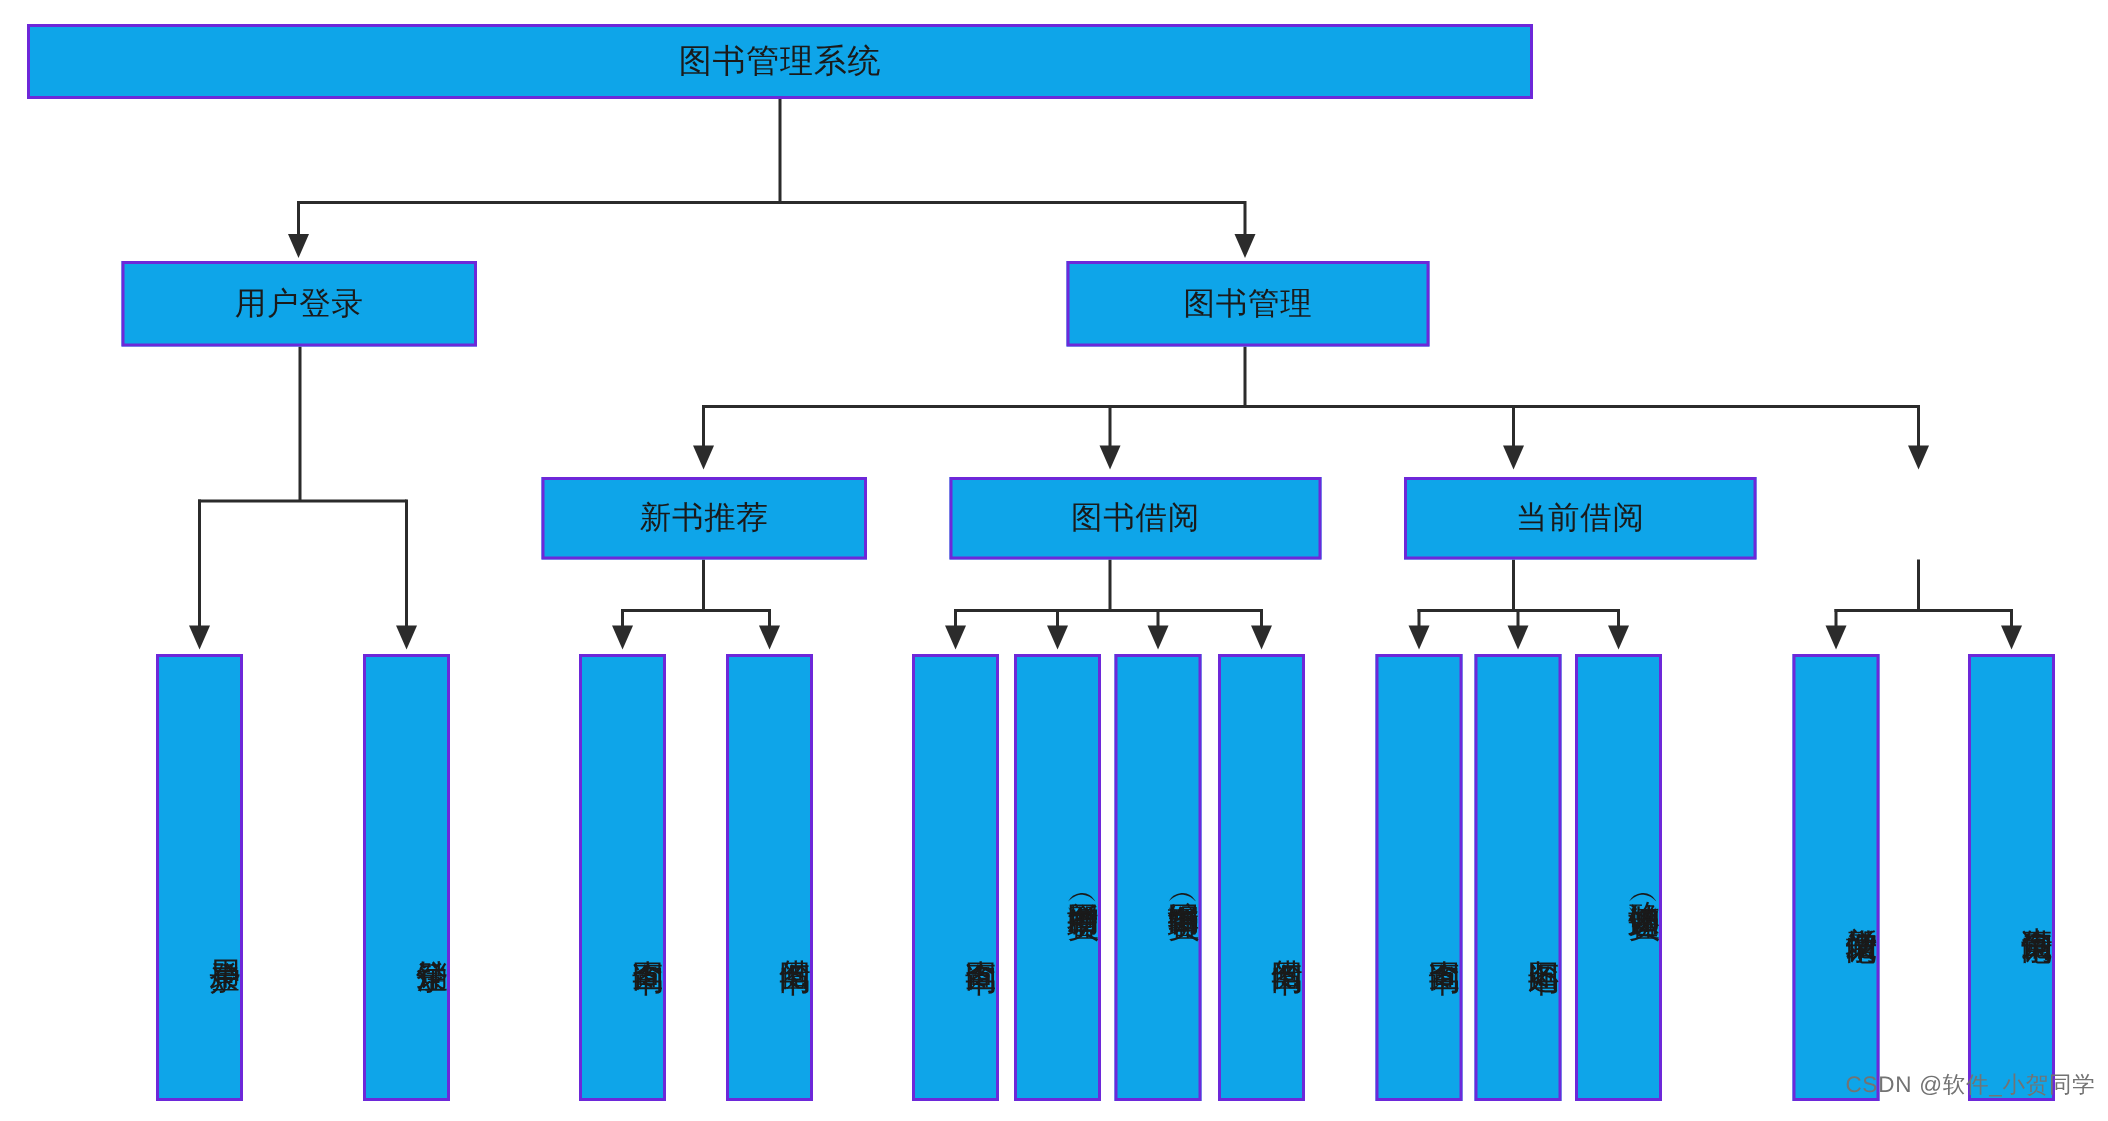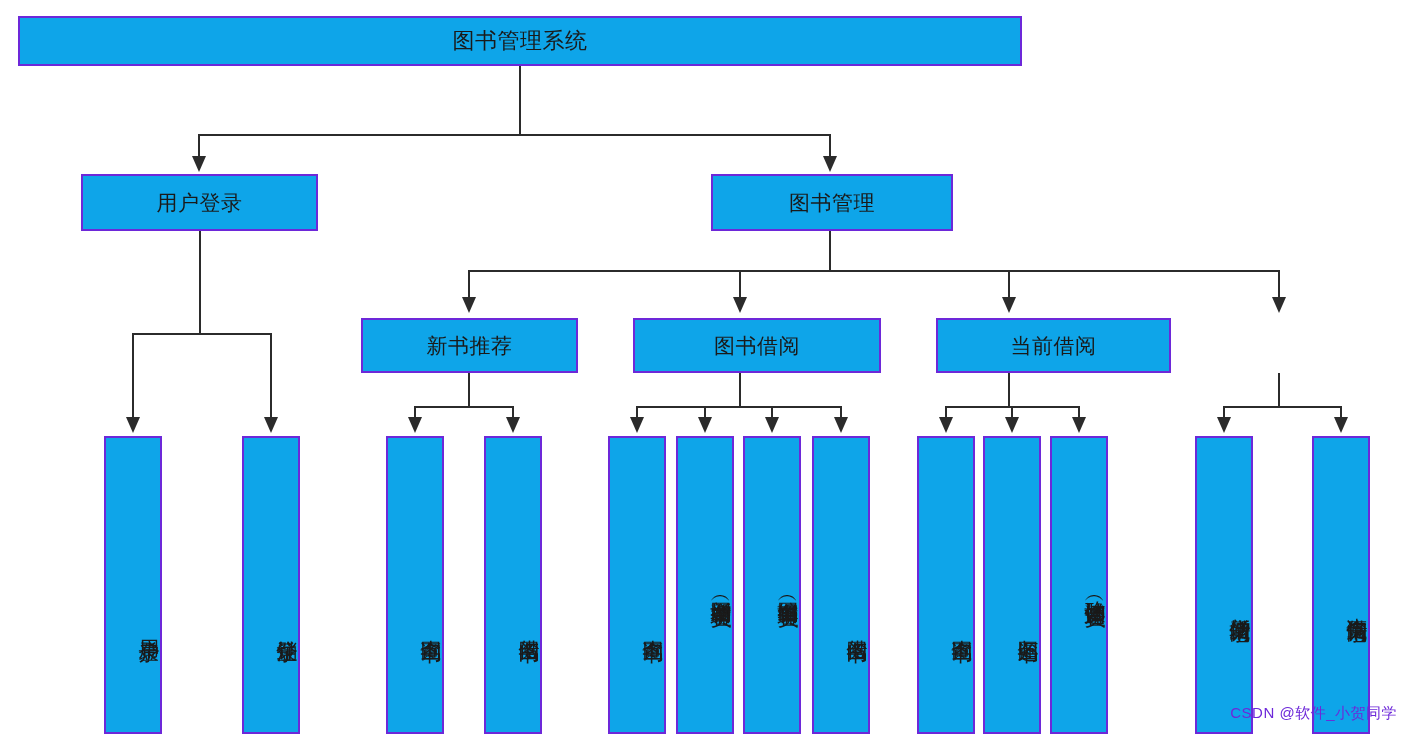--- a/index.html
+++ b/index.html
@@ -67,23 +67,23 @@
     width: 0;
     height: 0;
     border-left: 7px solid transparent;
     border-right: 7px solid transparent;
     border-top: 16px solid #2b2b2b;
     z-index: 2;
   }
   #watermark {
     position: absolute;
     right: 8px;
-    bottom: 24px;
+    bottom: 14px;
     font-size: 15px;
-    color: #6d28d9;
+    color: #737373;
     z-index: 5;
     white-space: nowrap;
     letter-spacing: 0.5px;
     margin-top: 23px;
   }
 </style>
 </head>
 <body>
 
 <div id="canvas">

